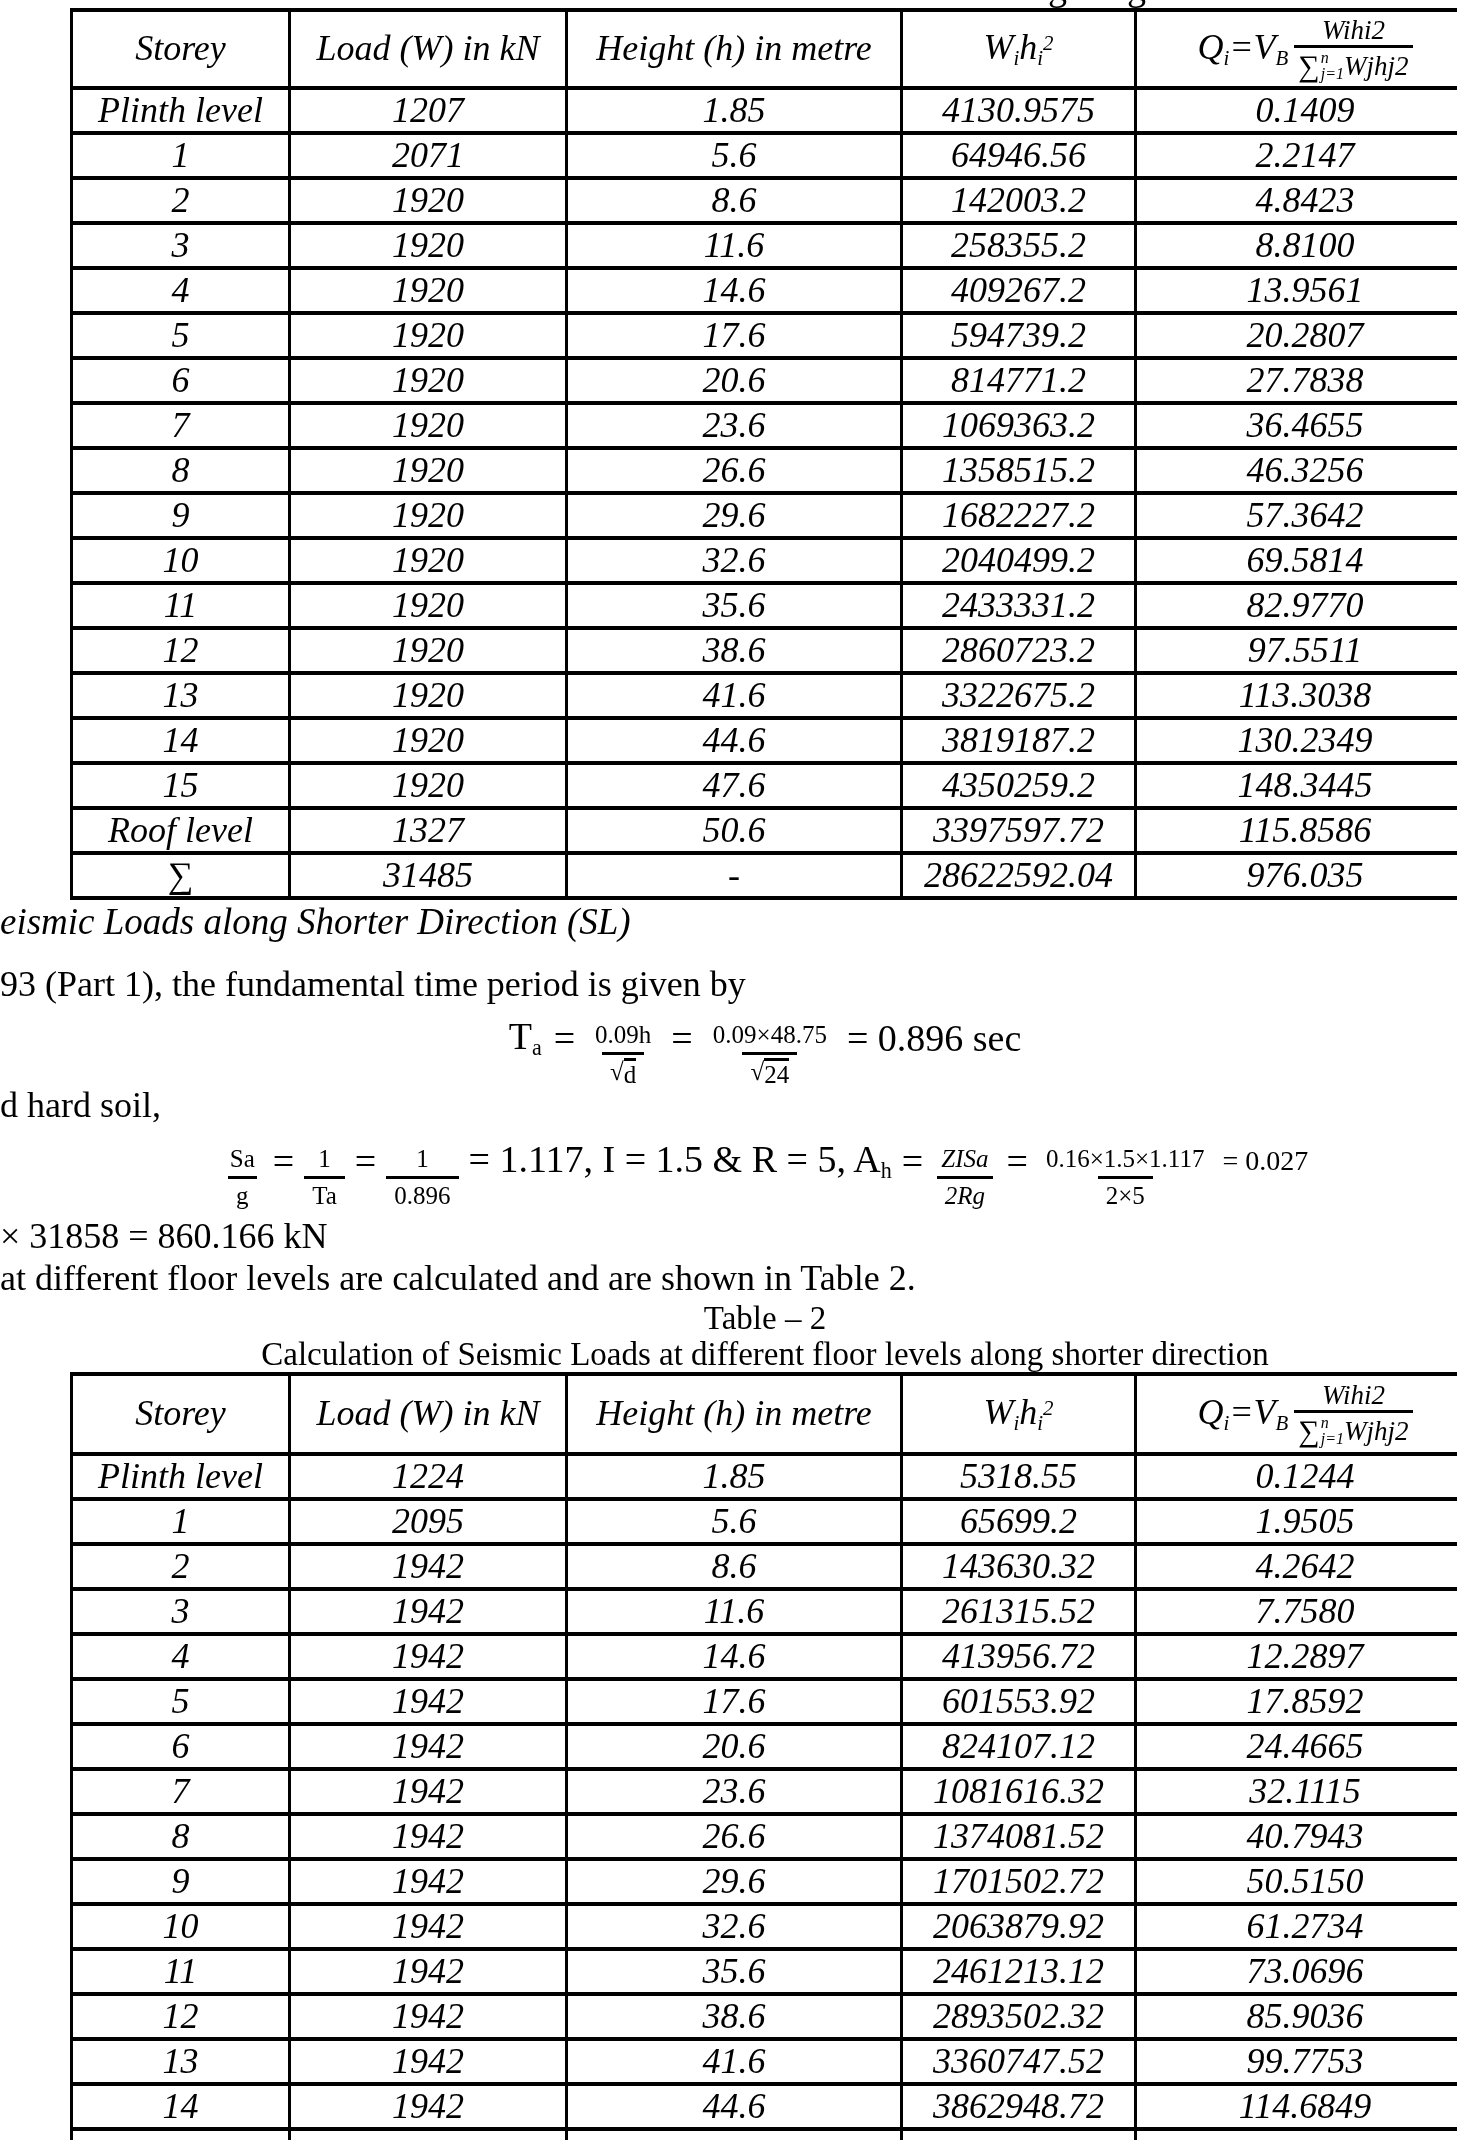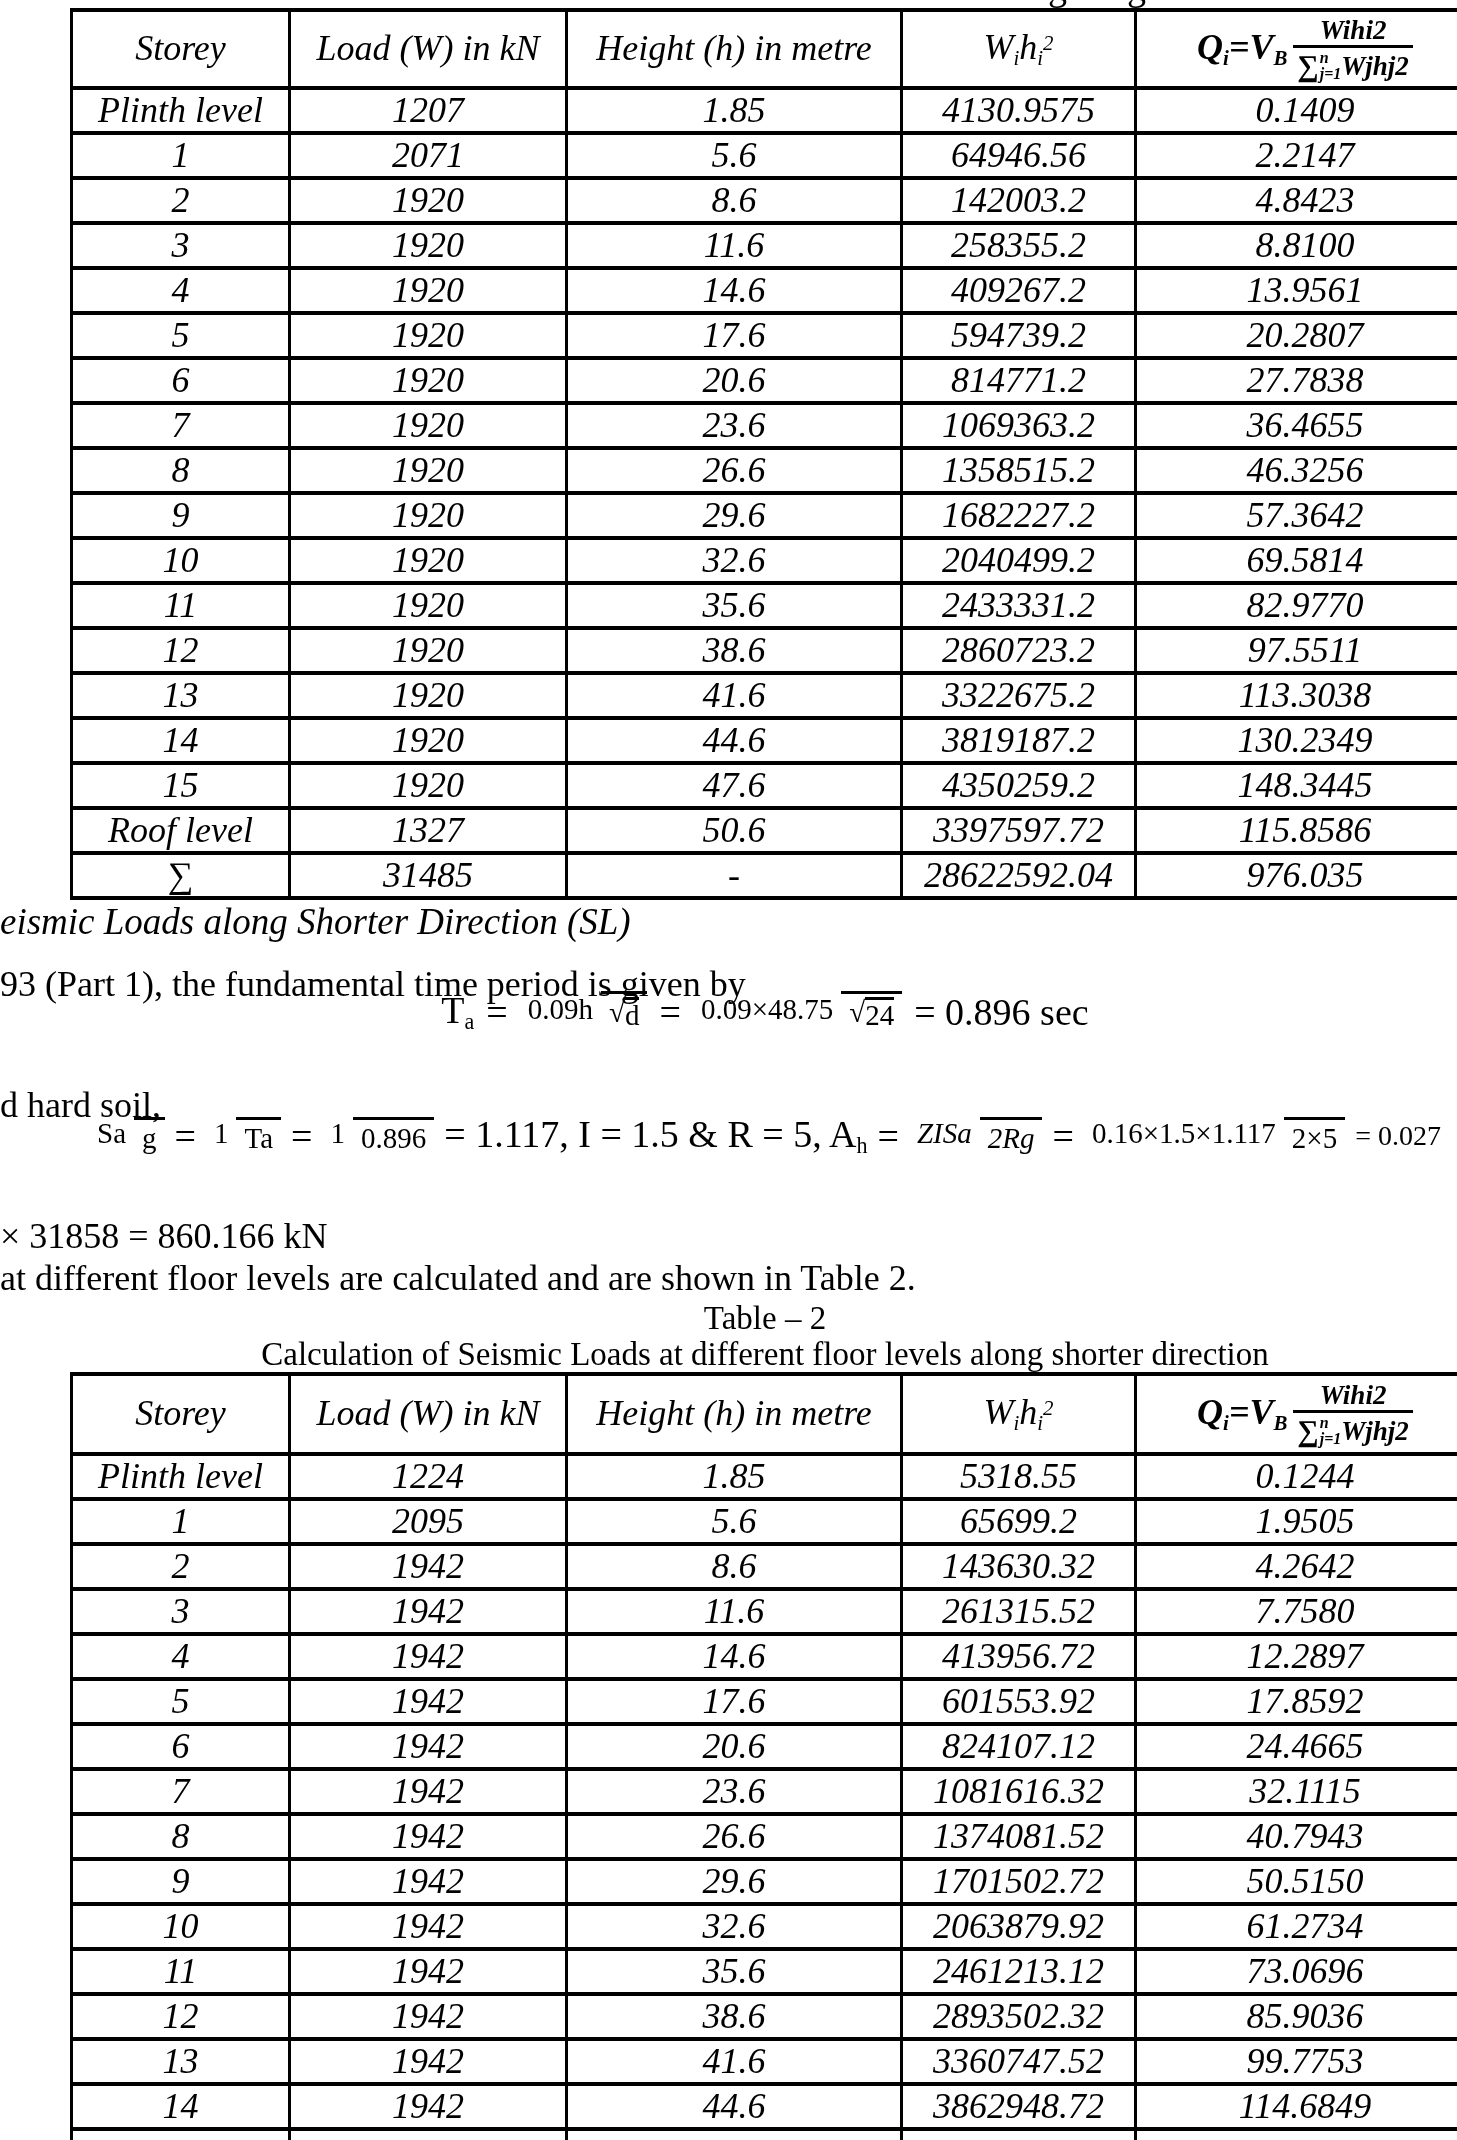--- a/index.html
+++ b/index.html
@@ -12,35 +12,35 @@
   table.calc th,table.calc td{
     border:3px solid #000;border-top-width:4px;border-bottom-width:4px;
     text-align:center;vertical-align:middle;padding:0;overflow:hidden;
     font-style:italic;font-size:36px;line-height:1.05;font-weight:normal;
   }
   table.calc tbody tr{height:45px;}
   table.calc thead tr{height:78px;}
   
   .sub{font-size:0.58em;vertical-align:-0.28em;}
   .sup{font-size:0.58em;vertical-align:0.42em;}
-  .qhead{display:inline-flex;align-items:center;gap:6px;font-weight:bold;}
+  .qhead{display:inline-flex;align-items:center;gap:6px;}
   .qhead .hfrac{display:inline-flex;flex-direction:column;align-items:center;font-size:27px;line-height:1.05;}
   .qhead .hfrac .num{padding:0 4px 1px;}
   .qhead .hfrac .den{border-top:3px solid #000;padding:2px 4px 0;display:inline-flex;align-items:center;}
   .sumwrap{display:inline-flex;align-items:center;font-style:italic;}
   .sumwrap .sig{font-style:normal;font-size:30px;}
   .sumwrap .lims{display:inline-flex;flex-direction:column;align-items:flex-start;font-size:16px;line-height:1;margin-left:1px;}
   .denrest{}
   
   .tline{position:absolute;white-space:nowrap;font-size:36px;line-height:1.15;}
   .italic{font-style:italic;}
   .cline{position:absolute;left:0;width:1530px;text-align:center;white-space:nowrap;font-size:33px;line-height:1.15;}
   
   .formula{position:absolute;left:0;width:1530px;display:flex;justify-content:center;align-items:center;gap:12px;font-size:38px;white-space:nowrap;}
-  .frac{display:inline-flex;flex-direction:row;align-items:center;font-size:29px;line-height:1.1;}
+  .frac{display:inline-flex;flex-direction:column;align-items:center;font-size:25px;line-height:1.1;margin-top:33px;}
   .frac .num{padding:0 8px 3px;}
   .frac .den{border-top:3px solid #000;padding:3px 8px 0;display:inline-flex;align-items:flex-start;}
   .rad{font-style:normal;}
   .radv{border-top:3px solid #000;}
   .fragment{position:absolute;top:-32px;font-size:38px;line-height:1;}
 </style>
 </head>
 <body>
 
 <div class="page">

